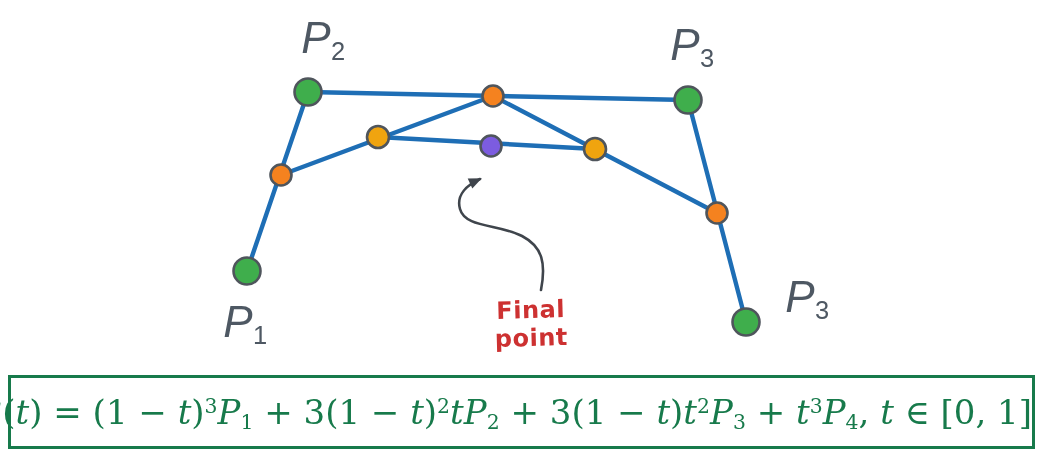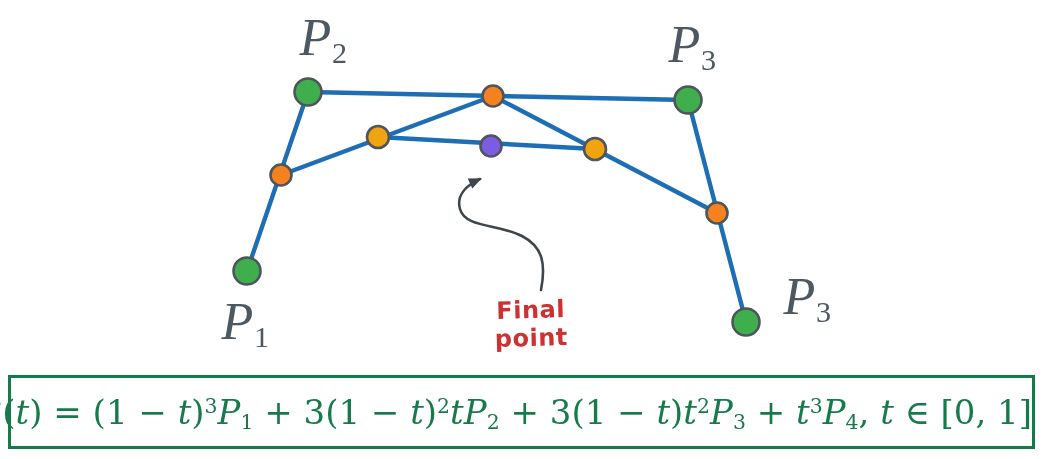--- a/index.html
+++ b/index.html
@@ -7,23 +7,23 @@
     width: 1043px; height: 459px; position: relative; overflow: hidden;
     font-family: "DejaVu Sans", sans-serif;
   }
   #stage { position: absolute; inset: 0; }
   svg#diagram-svg { position: absolute; left: 0; top: 0; }
 
   
   .plabel {
     position: absolute;
     transform: translate(-50%, -50%);
-    font-family: Liberation Serif, serif;
+    font-family: Liberation Sans, sans-serif;
     font-style: italic;
-    font-size: 52px;
+    font-size: 44px;
     line-height: 1;
     white-space: nowrap;
     user-select: none;
   }
   .plabel sub {
     font-size: 0.58em;
     font-style: normal;
     vertical-align: baseline;
     position: relative;
     top: 0.28em;

